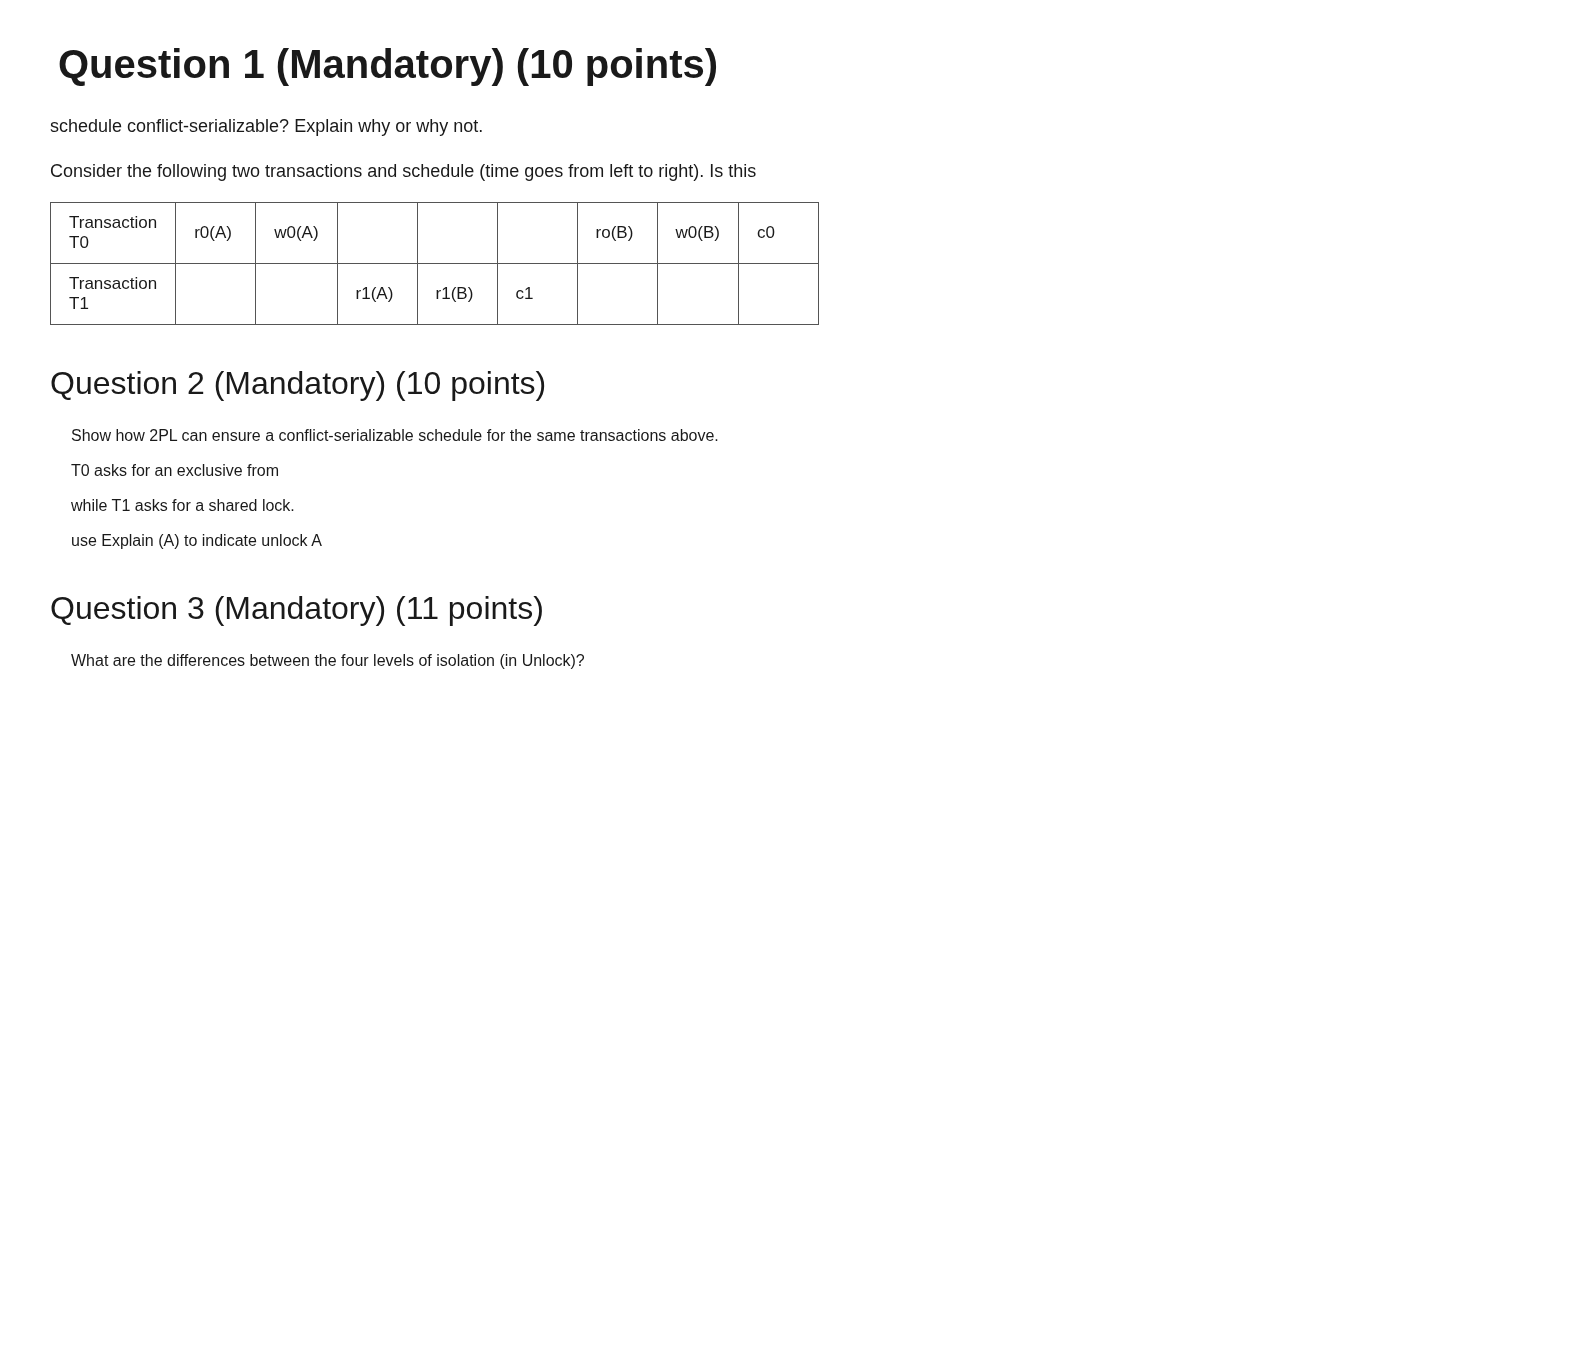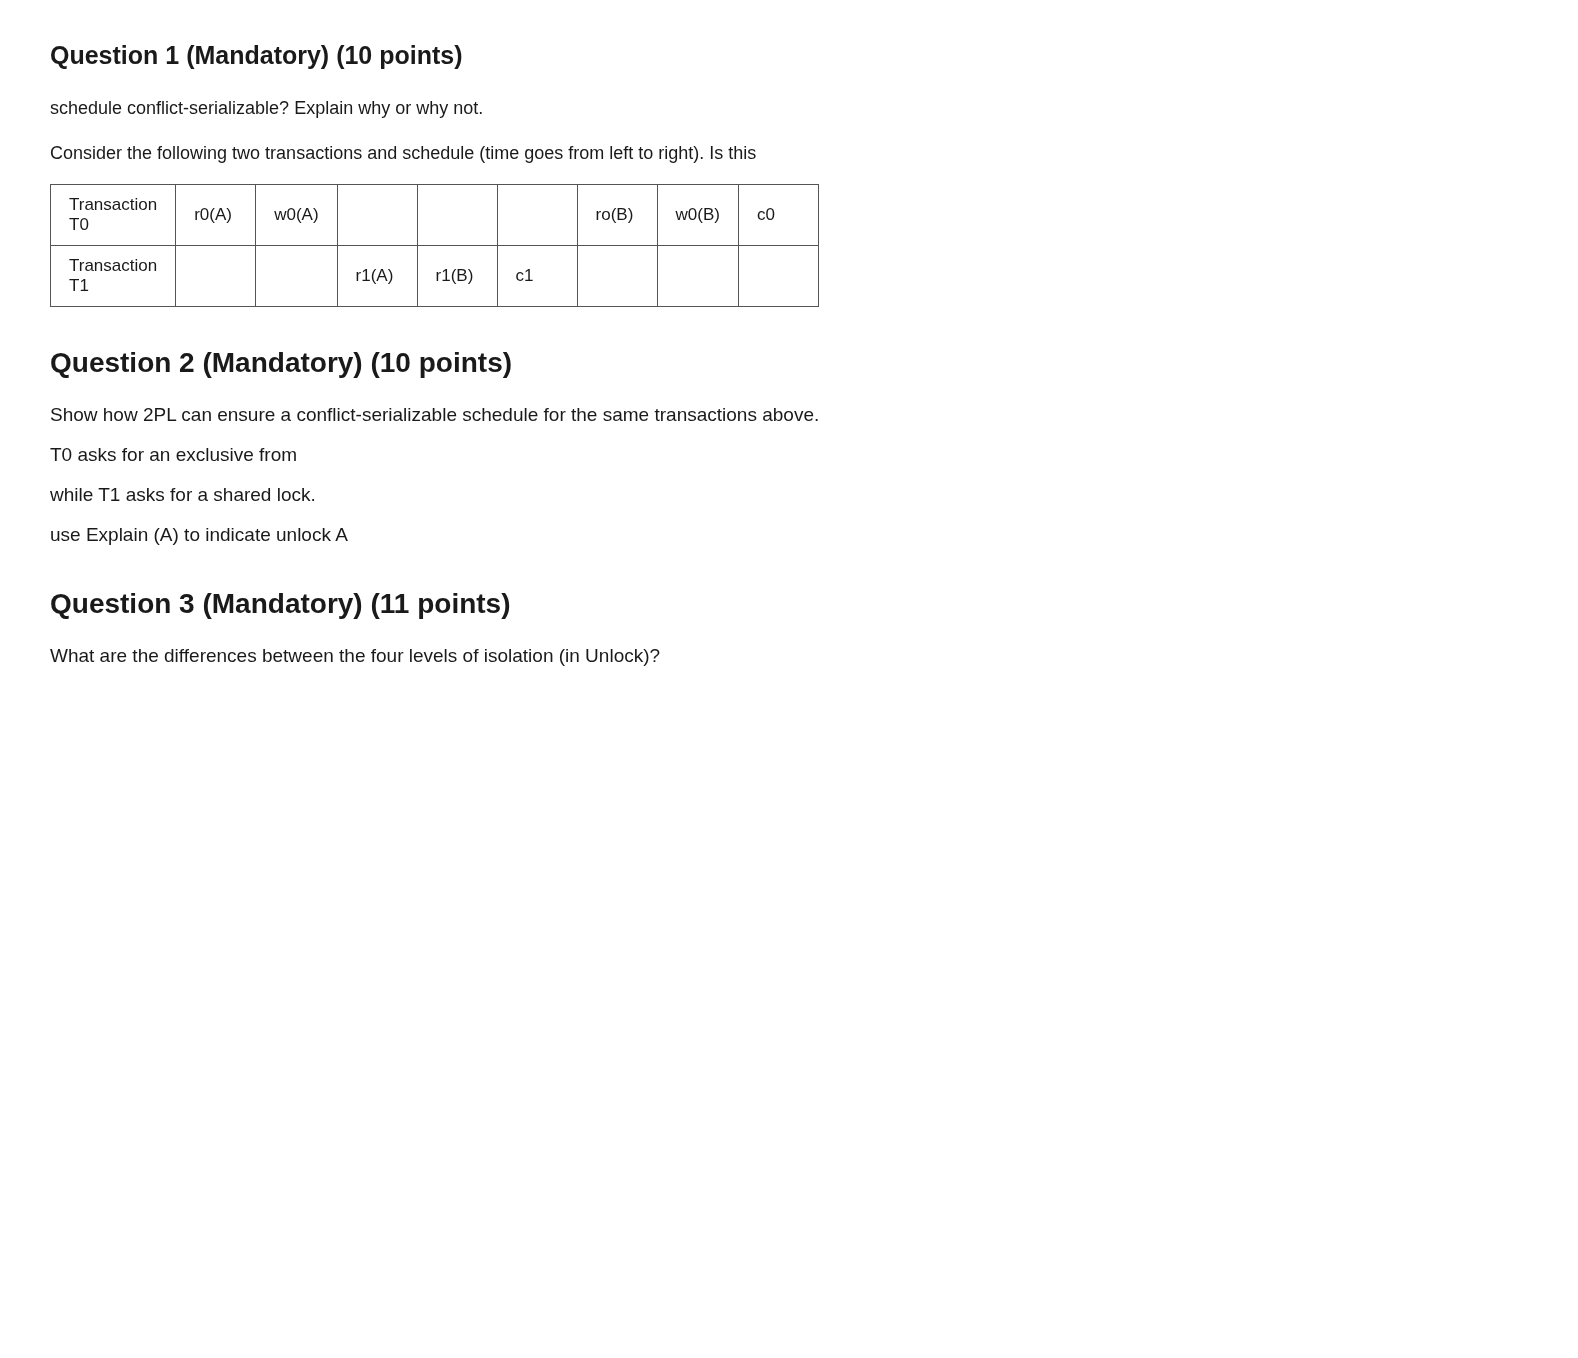--- a/index.html
+++ b/index.html
@@ -11,24 +11,25 @@
     body {
       background-color: #ffffff;
       font-family: Arial, sans-serif;
       font-size: 18px;
       color: #1a1a1a;
       padding: 40px 50px;
       max-width: 1578px;
     }
 
     h1.question-title {
-      font-size: 25px;
+      font-size: 40px;
       font-weight: 900;
       margin-bottom: 24px;
       line-height: 1.2;
+      margin-left: 8px;
     }
 
     p.question-text {
       font-size: 18px;
       line-height: 1.6;
       margin-bottom: 16px;
     }
 
     .schedule-table {
       border-collapse: collapse;
@@ -53,28 +54,29 @@
 
     .section {
       margin-bottom: 36px;
     }
 
     .question-section {
       margin-bottom: 10px;
     }
 
     .body-text {
-      font-size: 19px;
+      font-size: 16px;
       line-height: 1.7;
       margin-bottom: 8px;
+      margin-left: 21px;
     }
 
     h2.q2-title, h2.q3-title {
-      font-size: 28px;
-      font-weight: 700;
+      font-size: 32px;
+      font-weight: 400;
       margin-bottom: 20px;
     }
   </style>
 </head>
 <body>
 
 <div class="section question-section">
   <h1 class="question-title">Question 1 (Mandatory) (10 points)</h1>
 
   <p class="question-text">schedule conflict-serializable? Explain why or why not.</p>

